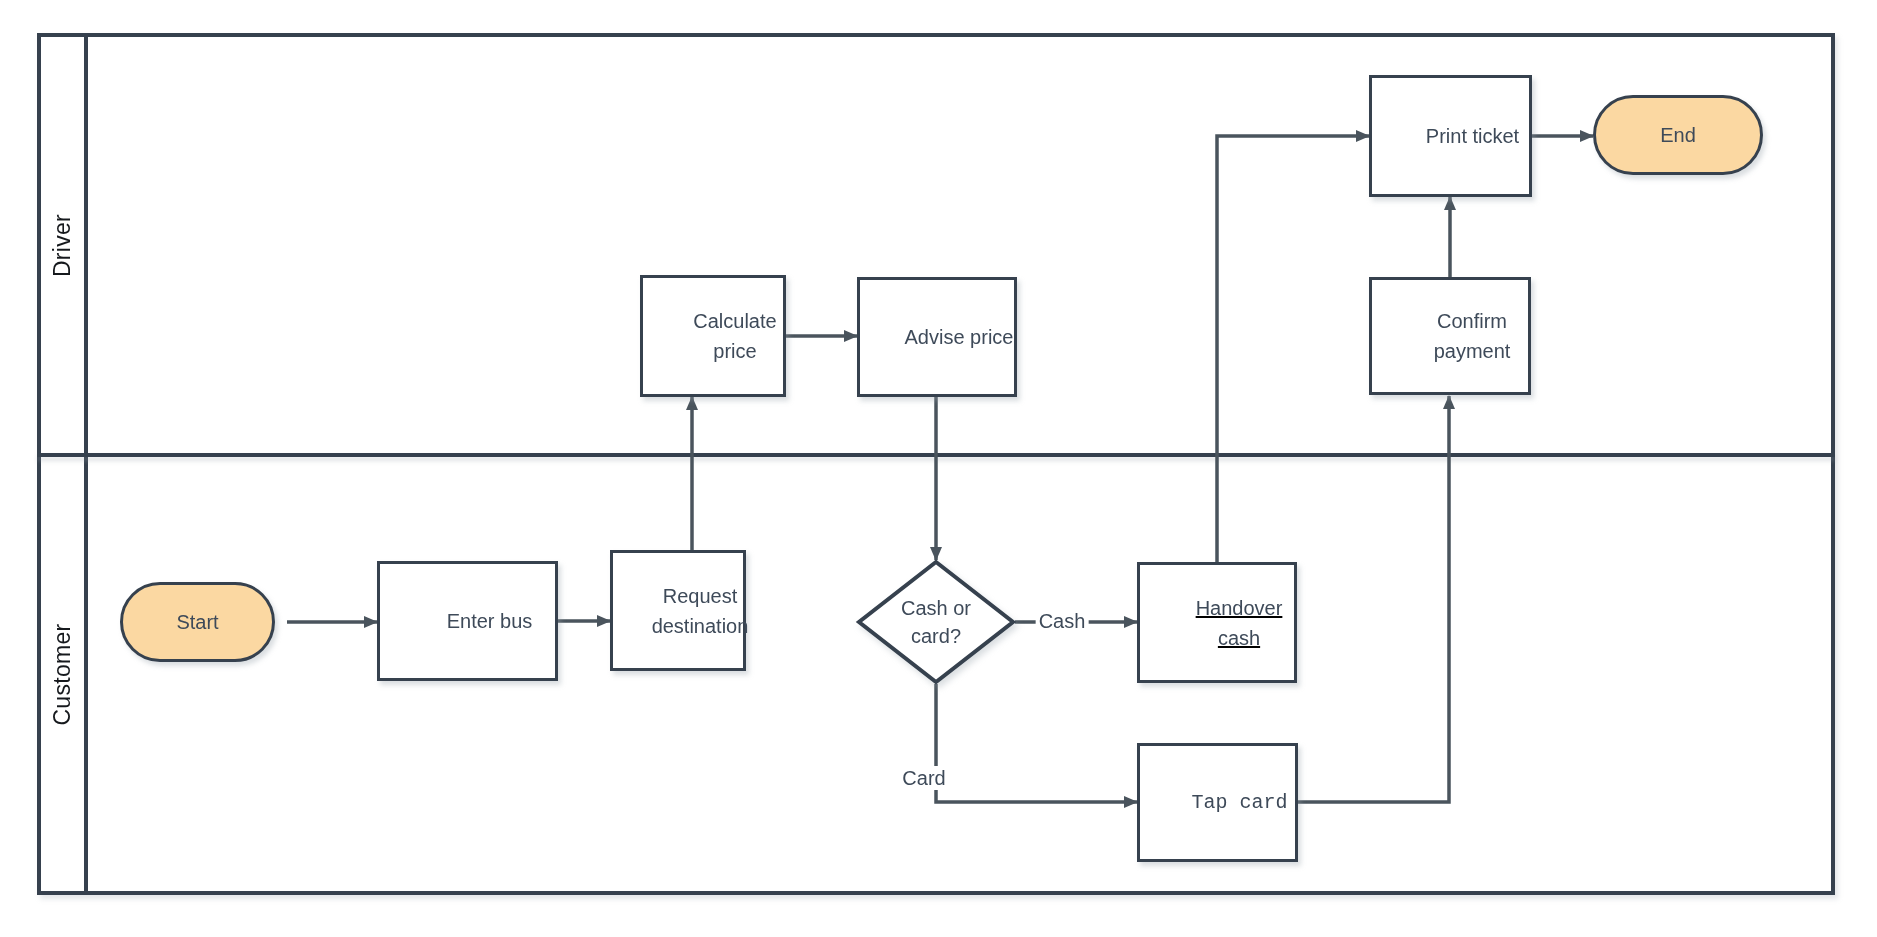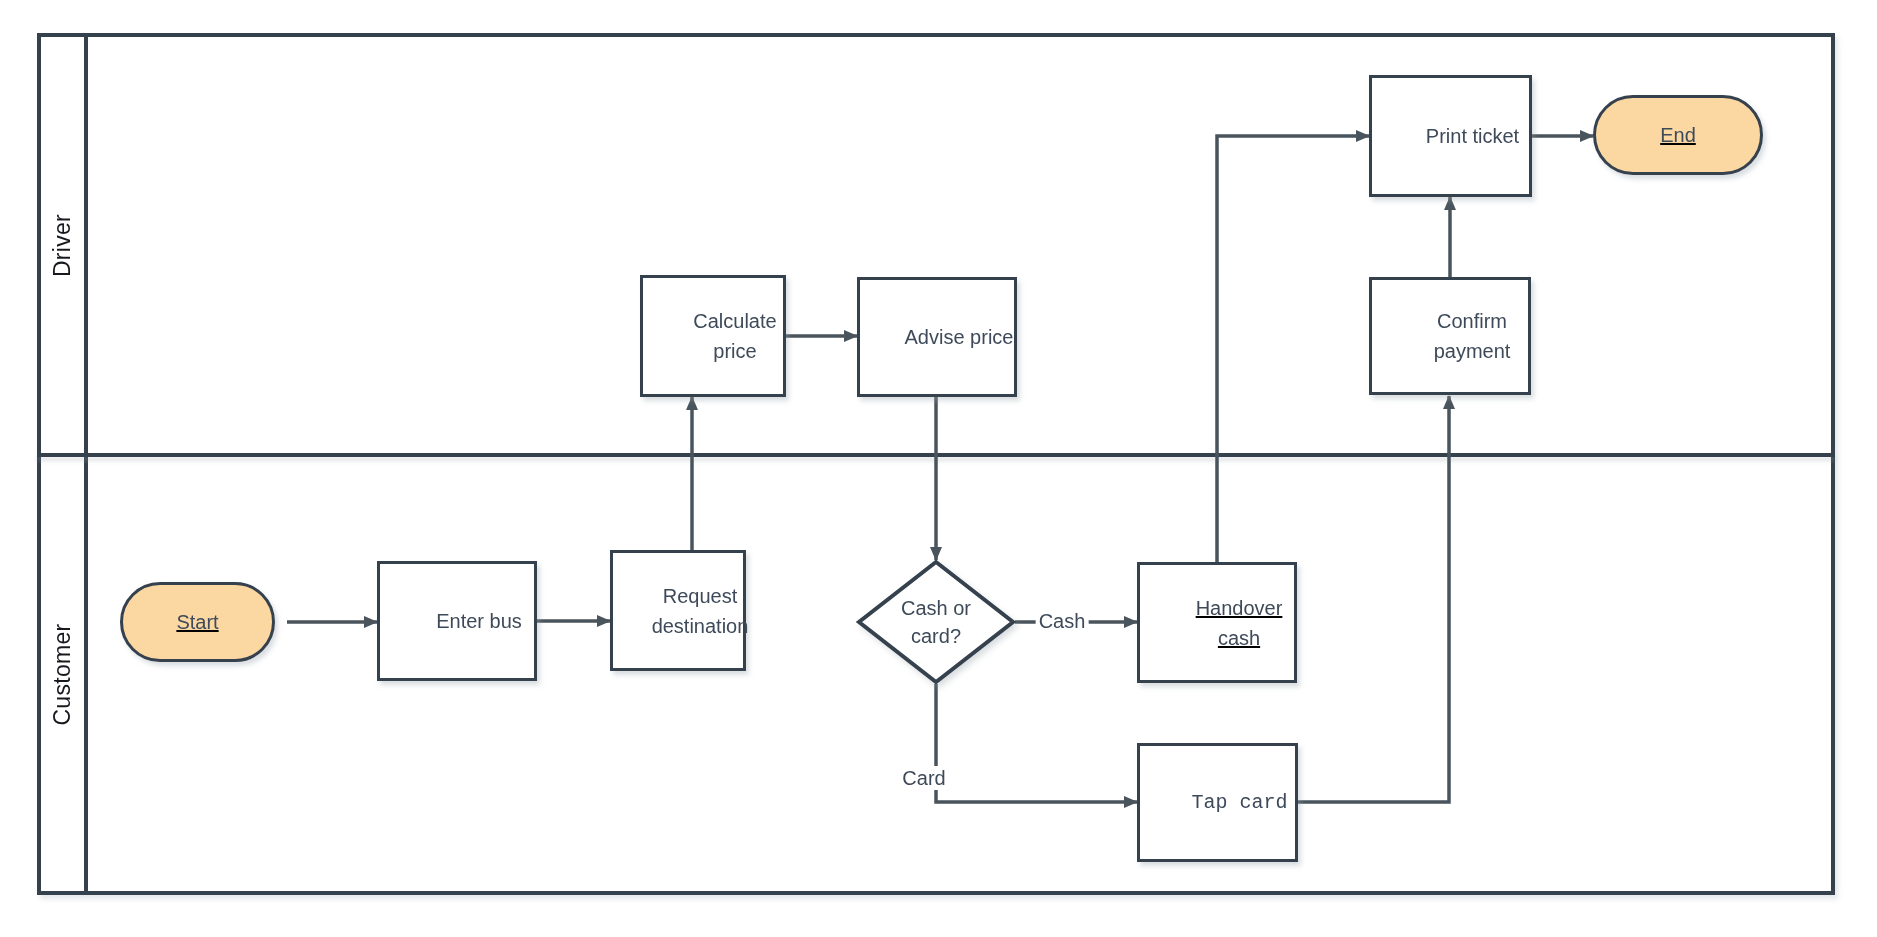--- a/index.html
+++ b/index.html
@@ -85,21 +85,20 @@
     background: var(--node-fill);
     border: 3px solid var(--shape-stroke);
     box-shadow: 3px 4px 5px rgba(150,160,170,0.35);
     padding-left: 44px;
   }
   .node.terminator {
     background: var(--accent-fill);
     border: 3px solid var(--shape-stroke);
     border-radius: 999px;
     box-shadow: 3px 4px 5px rgba(150,160,170,0.35);
-    text-decoration: underline;
   }
   .node.decision { background: transparent; }
   .node.decision svg {
     position: absolute;
     left: 0; top: 0;
     overflow: visible;
     filter: drop-shadow(3px 4px 3px rgba(150,160,170,0.35));
   }
   .node.decision .nlabel { position: relative; z-index: 1; line-height: 1.4; }
 </style>
@@ -135,21 +134,21 @@
       <polyline points="1217,562 1217,136 1369,136" class="edge" marker-end="url(#arrowhead)"></polyline>
       <polyline points="1298,802 1449,802 1449,396" class="edge" marker-end="url(#arrowhead)"></polyline>
       <polyline points="1450,277 1450,197" class="edge" marker-end="url(#arrowhead)"></polyline>
       <polyline points="1532,136 1593,136" class="edge" marker-end="url(#arrowhead)"></polyline>
     </svg>
 
   <div id="node-layer">
       <div class="node terminator" style="left: 120px; top: 582px; width: 155px; height: 80px; position: absolute;">
         <span class="nlabel">Start</span>
       </div>
-      <div class="node process" style="left: 377px; top: 561px; width: 160px; height: 120px; position: absolute;">
+      <div class="node process" style="left: 377px; top: 561px; width: 181px; height: 120px; position: absolute;">
         <span class="nlabel">Enter bus</span>
       </div>
       <div class="node process" style="left: 610px; top: 550px; width: 136px; height: 121px; position: absolute;">
         <span class="nlabel">Request
 destination</span>
       </div>
       <div class="node process" style="left: 640px; top: 275px; width: 146px; height: 122px; position: absolute;">
         <span class="nlabel">Calculate
 price</span>
       </div>

